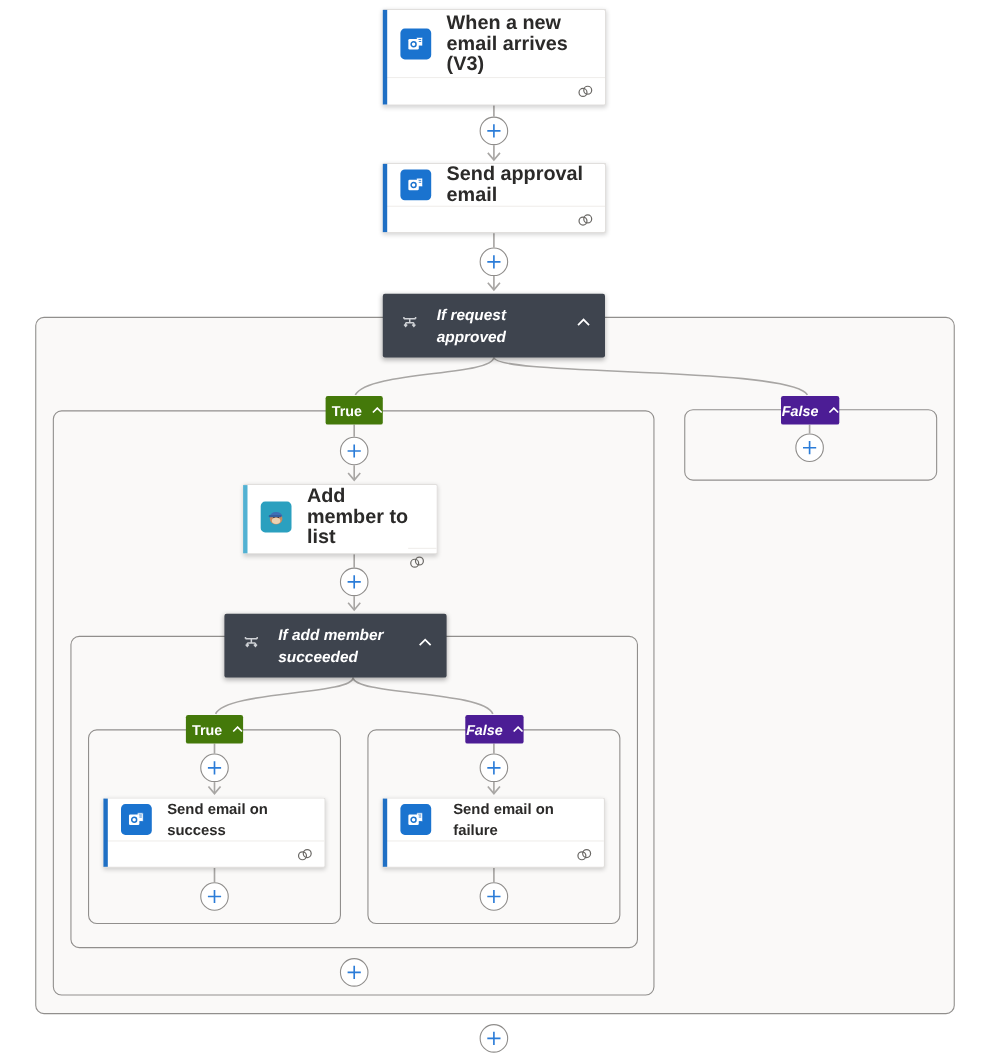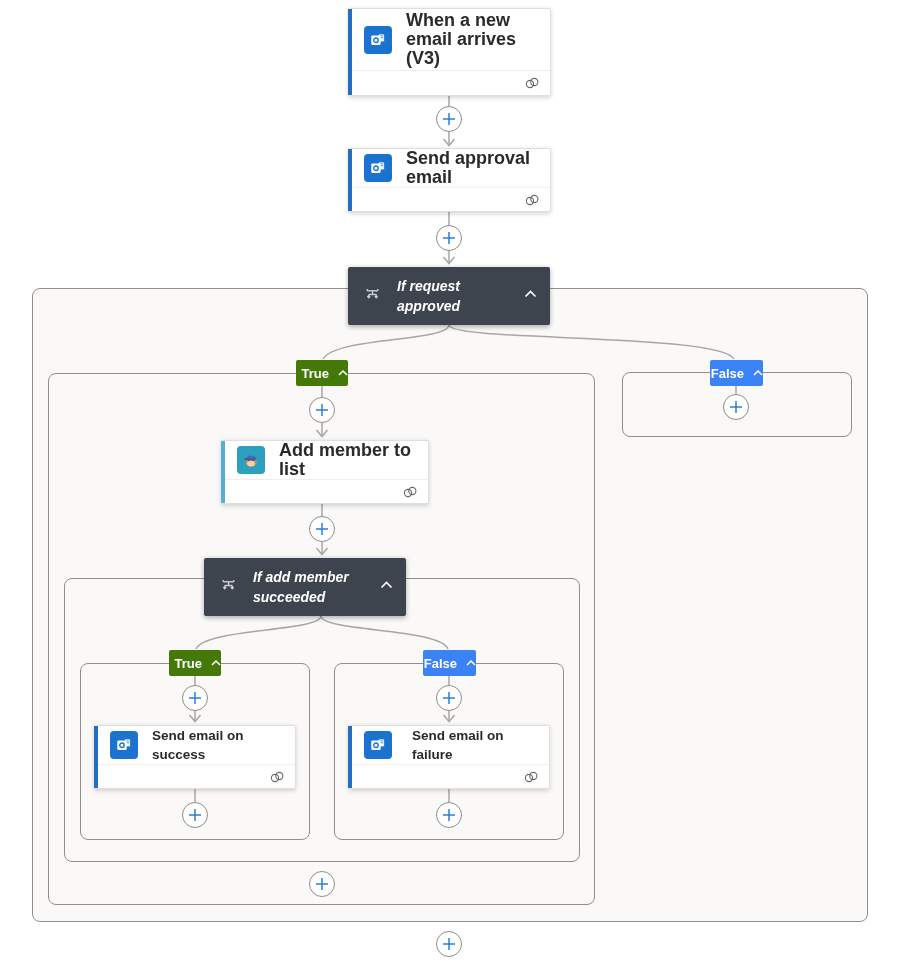--- a/index.html
+++ b/index.html
@@ -40,21 +40,21 @@
   }
   .cond-icon{margin-left:16px;flex:none;}
   .cond-title{margin-left:16px;font-size:14px;font-weight:bold;line-height:20px;width:116px;}
   .cond-chevron{margin-left:auto;margin-right:13px;align-self:flex-start;margin-top:17px;cursor:pointer;}
   
   .badge{
     position:absolute;height:26px;border-radius:2px;color:#fff;font-size:13px;font-weight:bold;
     display:flex;align-items:center;justify-content:flex-end;gap:9px;cursor:pointer;box-sizing:border-box;
   }
   .badge.true{background:#44790a;}
-  .badge.false{background:#3b82f6;}
+  .badge.false{background:#4c1d95;font-style:italic;}
   
   .plus-btn{
     position:absolute;width:26px;height:26px;border-radius:50%;background:#ffffff;
     border:1px solid #8f8d8b;box-sizing:border-box;display:flex;align-items:center;
     justify-content:center;cursor:pointer;
   }
 </style>
 </head>
 <body>
 
@@ -130,21 +130,21 @@
     <span class="card-title">Send approval email</span>
   </div>
   <div class="card-footer">
     <svg width="16" height="12" viewBox="0 0 16 12">
         <circle cx="6" cy="7" r="3.6" fill="none" stroke="#6b6966" stroke-width="1.1"></circle>
         <circle cx="10.3" cy="5" r="3.6" fill="#fff" fill-opacity="0" stroke="#6b6966" stroke-width="1.1"></circle>
       </svg>
   </div>
 </div>
 
-<div class="card" style="left:221px;top:440px;width:208px;height:64px;">
+<div class="card" style="left:221px;top:440px;width:177px;height:64px;align-items:flex-end;">
   <span class="accent mailchimp"></span>
   <div class="card-main">
     <span class="icon-tile mailchimp">
       <svg width="20" height="20" viewBox="0 0 16 16">
           <ellipse cx="8" cy="9.3" rx="4.6" ry="4.2" fill="#c98a5e"></ellipse>
           <ellipse cx="8" cy="10.8" rx="3.1" ry="2.3" fill="#ecd2b2"></ellipse>
           <circle cx="6.4" cy="8.2" r="0.6" fill="#3a2a1d"></circle>
           <circle cx="9.6" cy="8.2" r="0.6" fill="#3a2a1d"></circle>
           <path d="M3.4,7.6 A4.8,4.3 0 0 1 12.6,7.2 L3.4,7.6 Z" fill="#3f6fb5"></path>
           <rect x="2.6" y="6.6" width="9.4" height="1.6" rx="0.8" fill="#345f9e"></rect>

